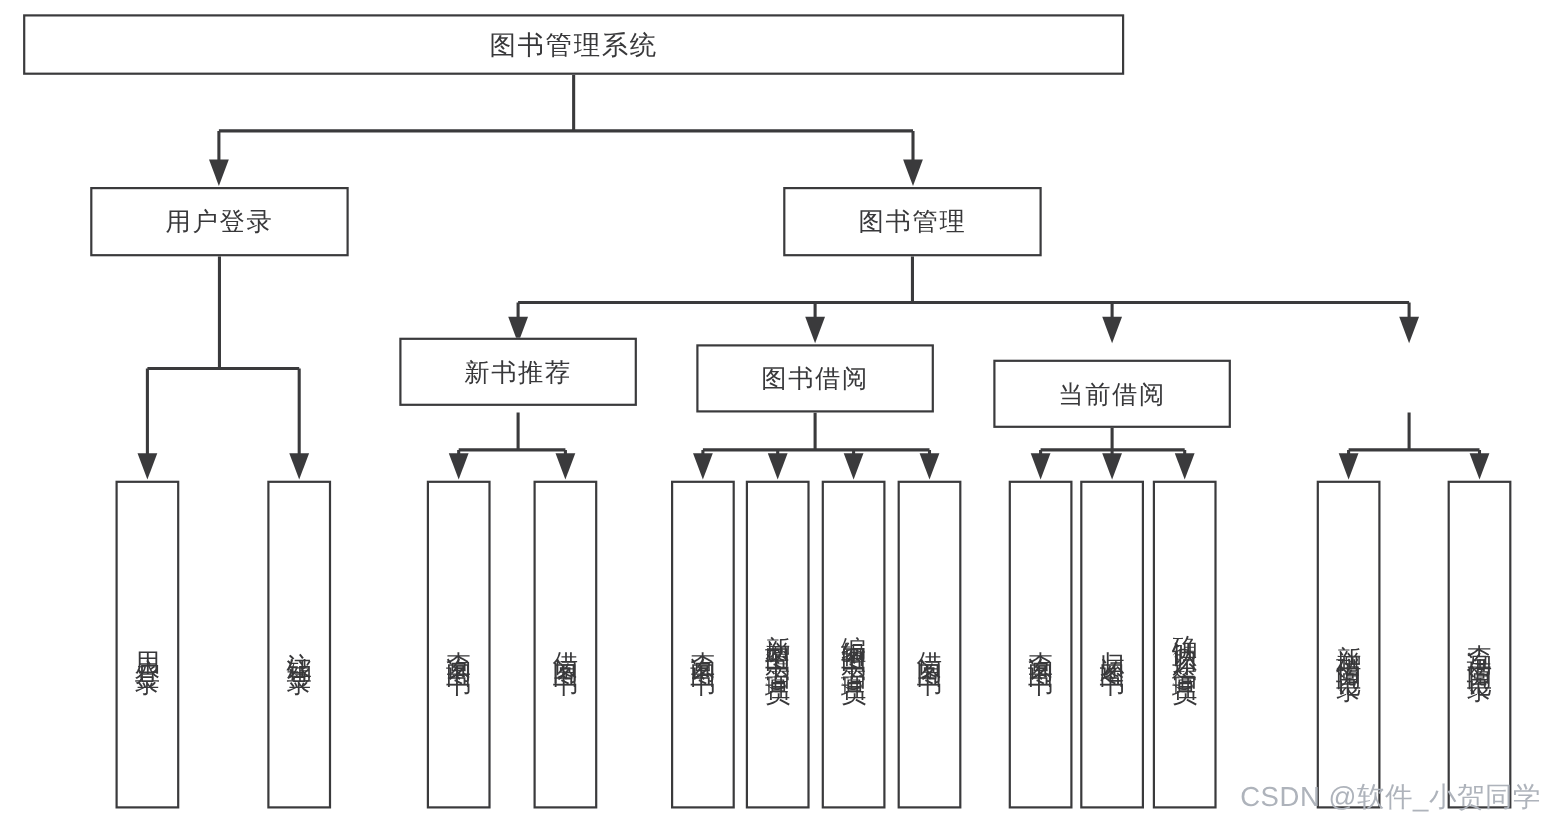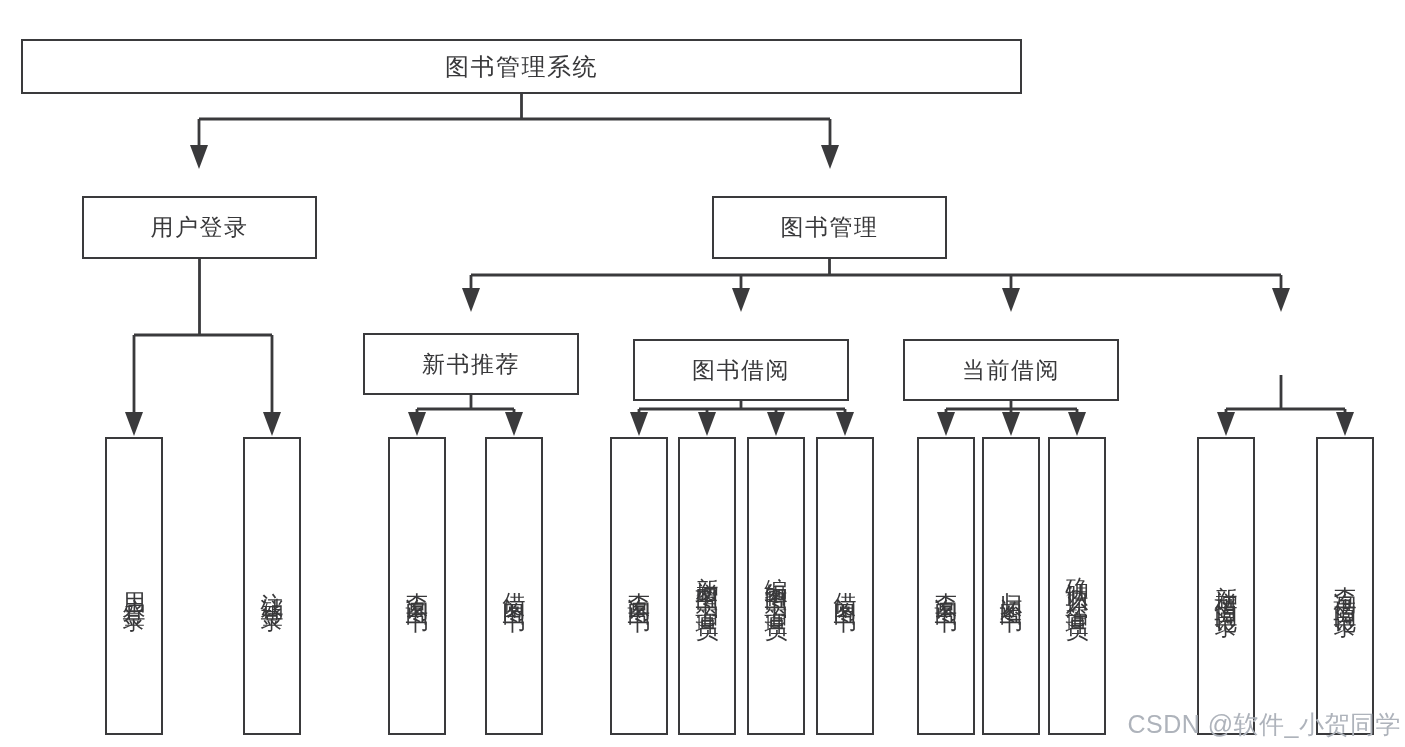--- a/index.html
+++ b/index.html
@@ -12,21 +12,21 @@
     overflow:hidden;
   }
   .wires{position:absolute;left:0;top:0;z-index:1;}
   .wires path{stroke:var(--line,#3a3a3c);stroke-width:2.8;fill:none;}
   .wires polygon{fill:var(--line,#3a3a3c);stroke:none;}
   .hbox{
     position:absolute;box-sizing:border-box;z-index:2;
     background:var(--box_bg,#ffffff);
     border:2.5px solid var(--line,#3a3a3c);
     display:flex;align-items:center;justify-content:center;
-    font-size:23px;letter-spacing:1.5px;white-space:nowrap;margin-top:26px;
+    font-size:23px;letter-spacing:1.5px;white-space:nowrap;
   }
   .hbox.root{font-size:24px;}
   .vbox{
     position:absolute;box-sizing:border-box;z-index:2;
     top:437px;width:58px;height:298px;
     background:var(--box_bg,#ffffff);
     border:2.5px solid var(--line,#3a3a3c);
     display:flex;align-items:center;justify-content:center;
   }
   .vtext{
@@ -84,21 +84,21 @@
     <polygon points="1336,412 1354,412 1345,436"></polygon>
   </svg>
 
   <div class="hbox root" style="left:21px;top:13px;width:1001px;height:55px;">图书管理系统</div>
 
   <div class="hbox" style="left:82px;top:170px;width:235px;height:63px;">用户登录</div>
   <div class="hbox" style="left:712px;top:170px;width:235px;height:63px;">图书管理</div>
 
   <div class="hbox" style="left:363px;top:307px;width:216px;height:62px;font-family:Liberation Mono, monospace;">新书推荐</div>
   <div class="hbox" style="left:633px;top:313px;width:216px;height:62px;">图书借阅</div>
-  <div class="hbox" style="left:903px;top:313px;width:216px;height:62px;">当前借阅</div>
+  <div class="hbox" style="left:903px;top:327px;width:216px;height:62px;">当前借阅</div>
 
   <div class="vbox" style="left:105px;">
     <span class="vtext">用户登录</span>
   </div>
   <div class="vbox" style="left:243px;">
     <span class="vtext">注销登录</span>
   </div>
 
   <div class="vbox" style="left:388px;">
     <span class="vtext">查询图书</span>

